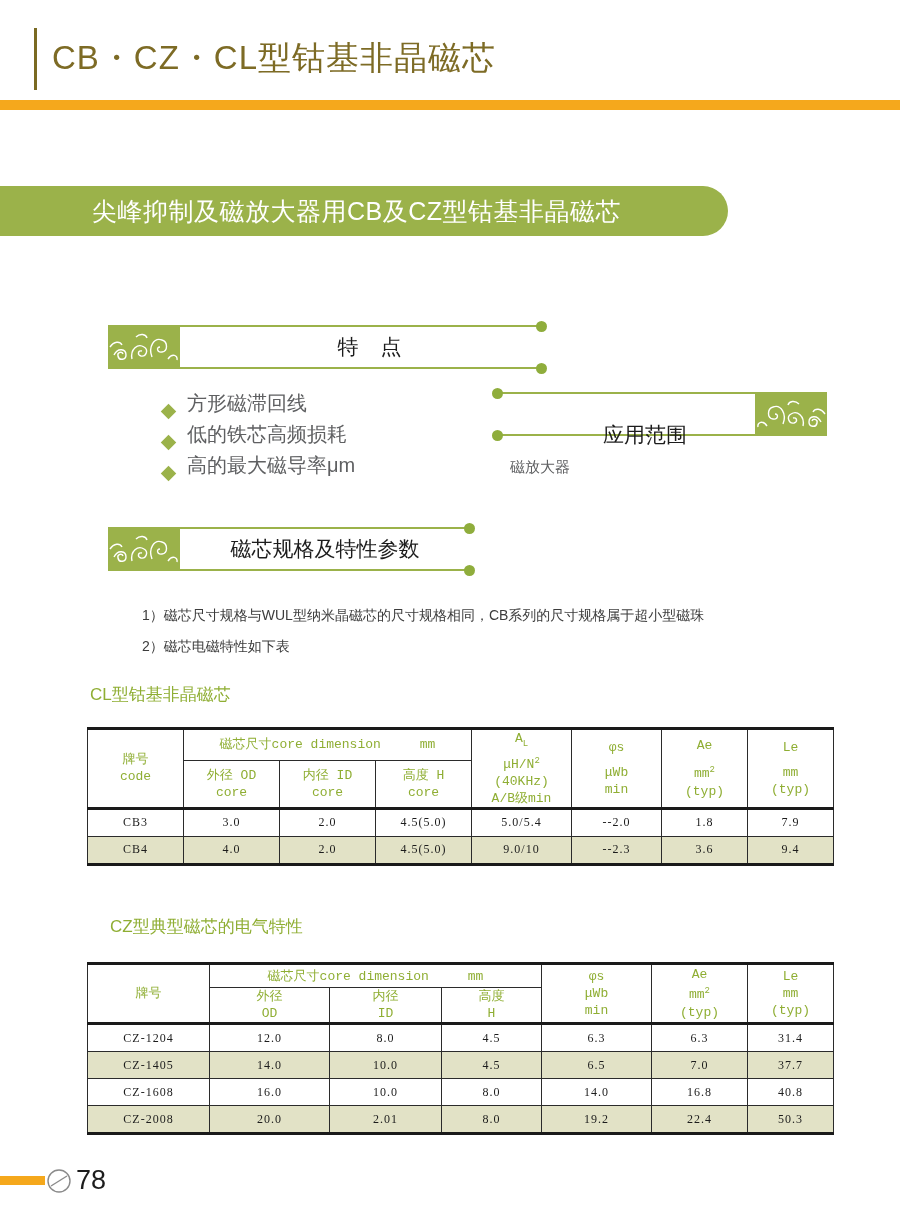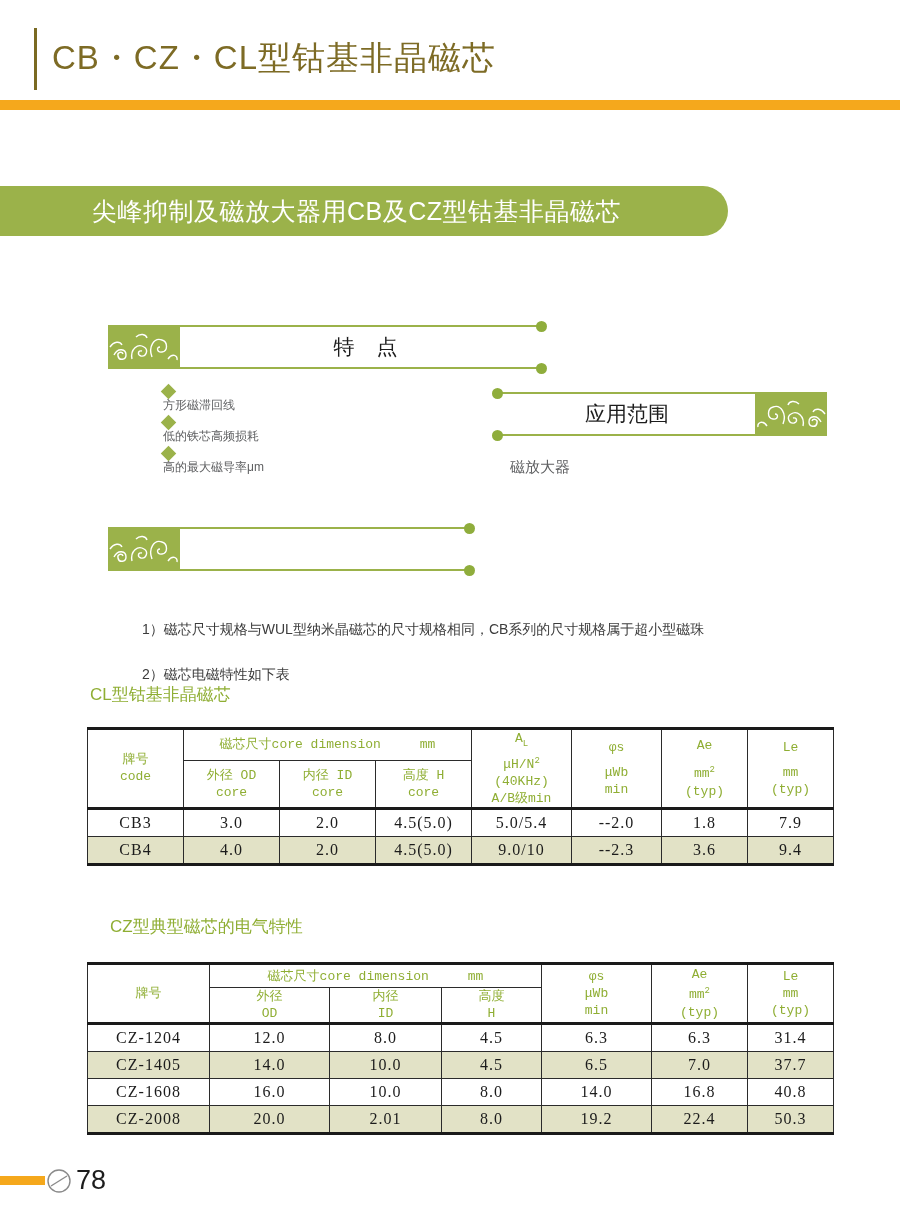--- a/index.html
+++ b/index.html
@@ -98,53 +98,52 @@
     text-align: center;
   }
 
   
   #features-box { left: 108px; top: 325px; width: 335px; }
   #features-box .sec-deco { left: 0; }
   #features-box .sec-line.top { left: 72px; top: 0; width: 363px; }
   #features-box .sec-line.bottom { left: 72px; top: 42px; width: 363px; }
   #features-box .sec-dot.top { left: 428px; top: -4px; }
   #features-box .sec-dot.bottom { left: 428px; top: 38px; }
-  #features-box .sec-label { left: 80px; width: 363px; letter-spacing: 8px; }
+  #features-box .sec-label { left: 72px; width: 363px; letter-spacing: 8px; padding-left: 12px; }
 
   
   #application-box { left: 492px; top: 392px; width: 335px; }
   #application-box .sec-deco { right: 0; left: auto; }
   #application-box .sec-line.top { left: 10px; top: 0; width: 254px; }
   #application-box .sec-line.bottom { left: 10px; top: 42px; width: 254px; }
   #application-box .sec-dot.top { left: 0px; top: -4px; }
   #application-box .sec-dot.bottom { left: 0px; top: 38px; }
-  #application-box .sec-label { left: 8px; width: 254px; }
+  #application-box .sec-label { left: 26px; width: 254px; margin-top: 21px; }
 
   
   #spec-box { left: 108px; top: 527px; width: 375px; }
   #spec-box .sec-deco { left: 0; }
   #spec-box .sec-line.top { left: 72px; top: 0; width: 290px; }
   #spec-box .sec-line.bottom { left: 72px; top: 42px; width: 290px; }
   #spec-box .sec-dot.top { left: 356px; top: -4px; }
   #spec-box .sec-dot.bottom { left: 356px; top: 38px; }
   #spec-box .sec-label { left: 72px; width: 290px; }
 
   
   .bullets {
     position: absolute;
     left: 163px; top: 386px;
     width: 330px;
   }
   .bullet-row {
     display: flex;
-    align-items: flex-start;
+    align-items: flex-end;
     height: 31px;
-    font-size: 12px;
+    font-size: 20px;
     color: #5f6062;
-    flex-direction: column;
   }
   .bullet-diamond {
     width: 11px; height: 11px;
     background: #9bb24a;
     transform: rotate(45deg);
     margin-right: 13px;
     flex: none;
   }
   .bullet-text { white-space: nowrap; }
 
@@ -162,21 +161,21 @@
 
   
   .notes {
     position: absolute;
     left: 142px; top: 600px;
     width: 720px;
     font-size: 14px;
     color: #3c3c3c;
     line-height: 31px;
   }
-  .note-line { white-space: nowrap; margin-top: 14px; }
+  .note-line { white-space: nowrap; }
 
   
   .tbl-caption {
     position: absolute;
     font-size: 17px;
     color: #8fae33;
     white-space: nowrap;
   }
   #cap-cb { left: 90px; top: 683px; }
   #cap-cz { left: 110px; top: 915px; }
@@ -199,21 +198,21 @@
   }
   .dtable thead th {
     color: #8fae33;
     font-weight: normal;
     font-size: 13px;
     line-height: 17px;
     font-family: "Liberation Mono", "DejaVu Sans Mono", monospace;
   }
   .dtable tbody td {
     color: #1c1c1c;
-    font-size: 16px;
+    font-size: 12px;
     height: 26px;
     letter-spacing: 1px;
   }
   .dtable tbody tr.alt td { background: #e2e2c6; }
   .dtable .thick-top { border-top: 3px solid #1a1a1a; }
   .dtable .thick-bottom { border-bottom: 3px solid #1a1a1a; }
   .dtable .hdr-cell { height: 22px; }
   .cell-multi { line-height: 17px; }
   .cell-multi sub { font-size: 9px; }
   .cell-multi sup { font-size: 9px; }
@@ -320,20 +319,21 @@
         <path d="M60 34 C64 28 70 30 69 35"></path>
         <path d="M2 22 C6 16 12 16 14 20"></path>
         <path d="M28 12 C32 8 38 9 39 13"></path>
       </g>
     </svg>
   </div>
   <div class="sec-line top"></div>
   <div class="sec-line bottom"></div>
   <div class="sec-dot top"></div>
   <div class="sec-dot bottom"></div>
+  <div class="sec-label">磁芯规格及特性参数</div>
 </div>
 
 <div class="notes">
   <div class="note-line">1）磁芯尺寸规格与WUL型纳米晶磁芯的尺寸规格相同，CB系列的尺寸规格属于超小型磁珠</div>
   <div class="note-line">2）磁芯电磁特性如下表</div>
 </div>
 
 <div class="tbl-caption" id="cap-cb">CL型钴基非晶磁芯</div>
 
 <table class="dtable" id="table-cb">

